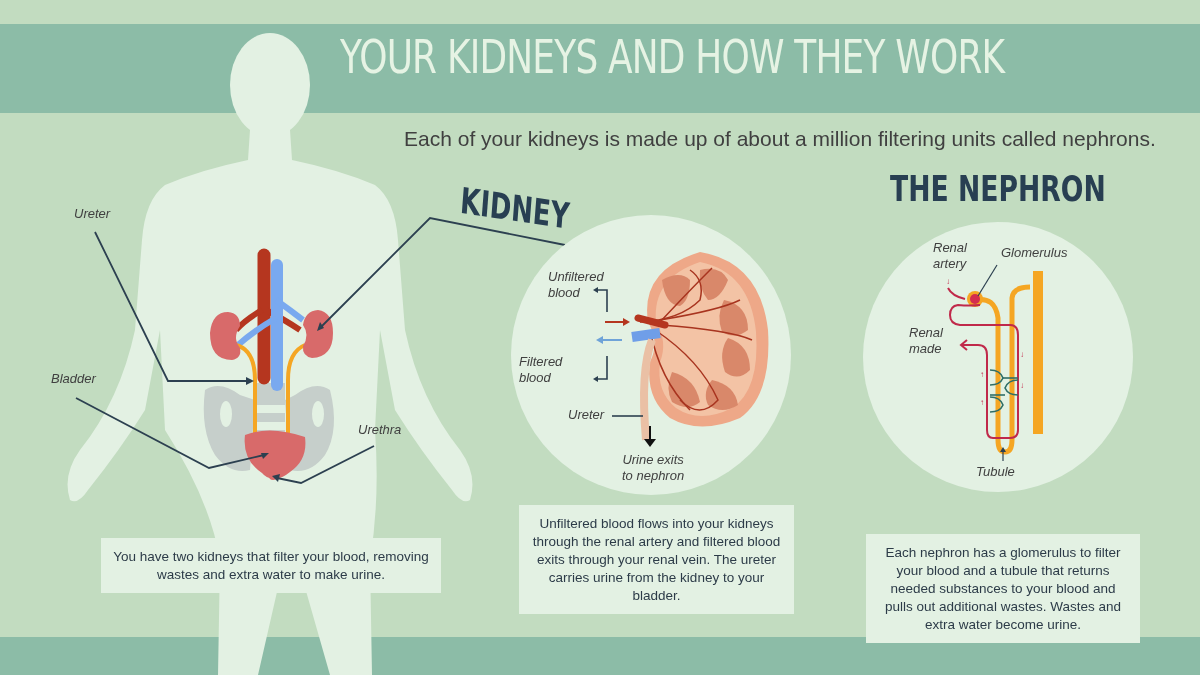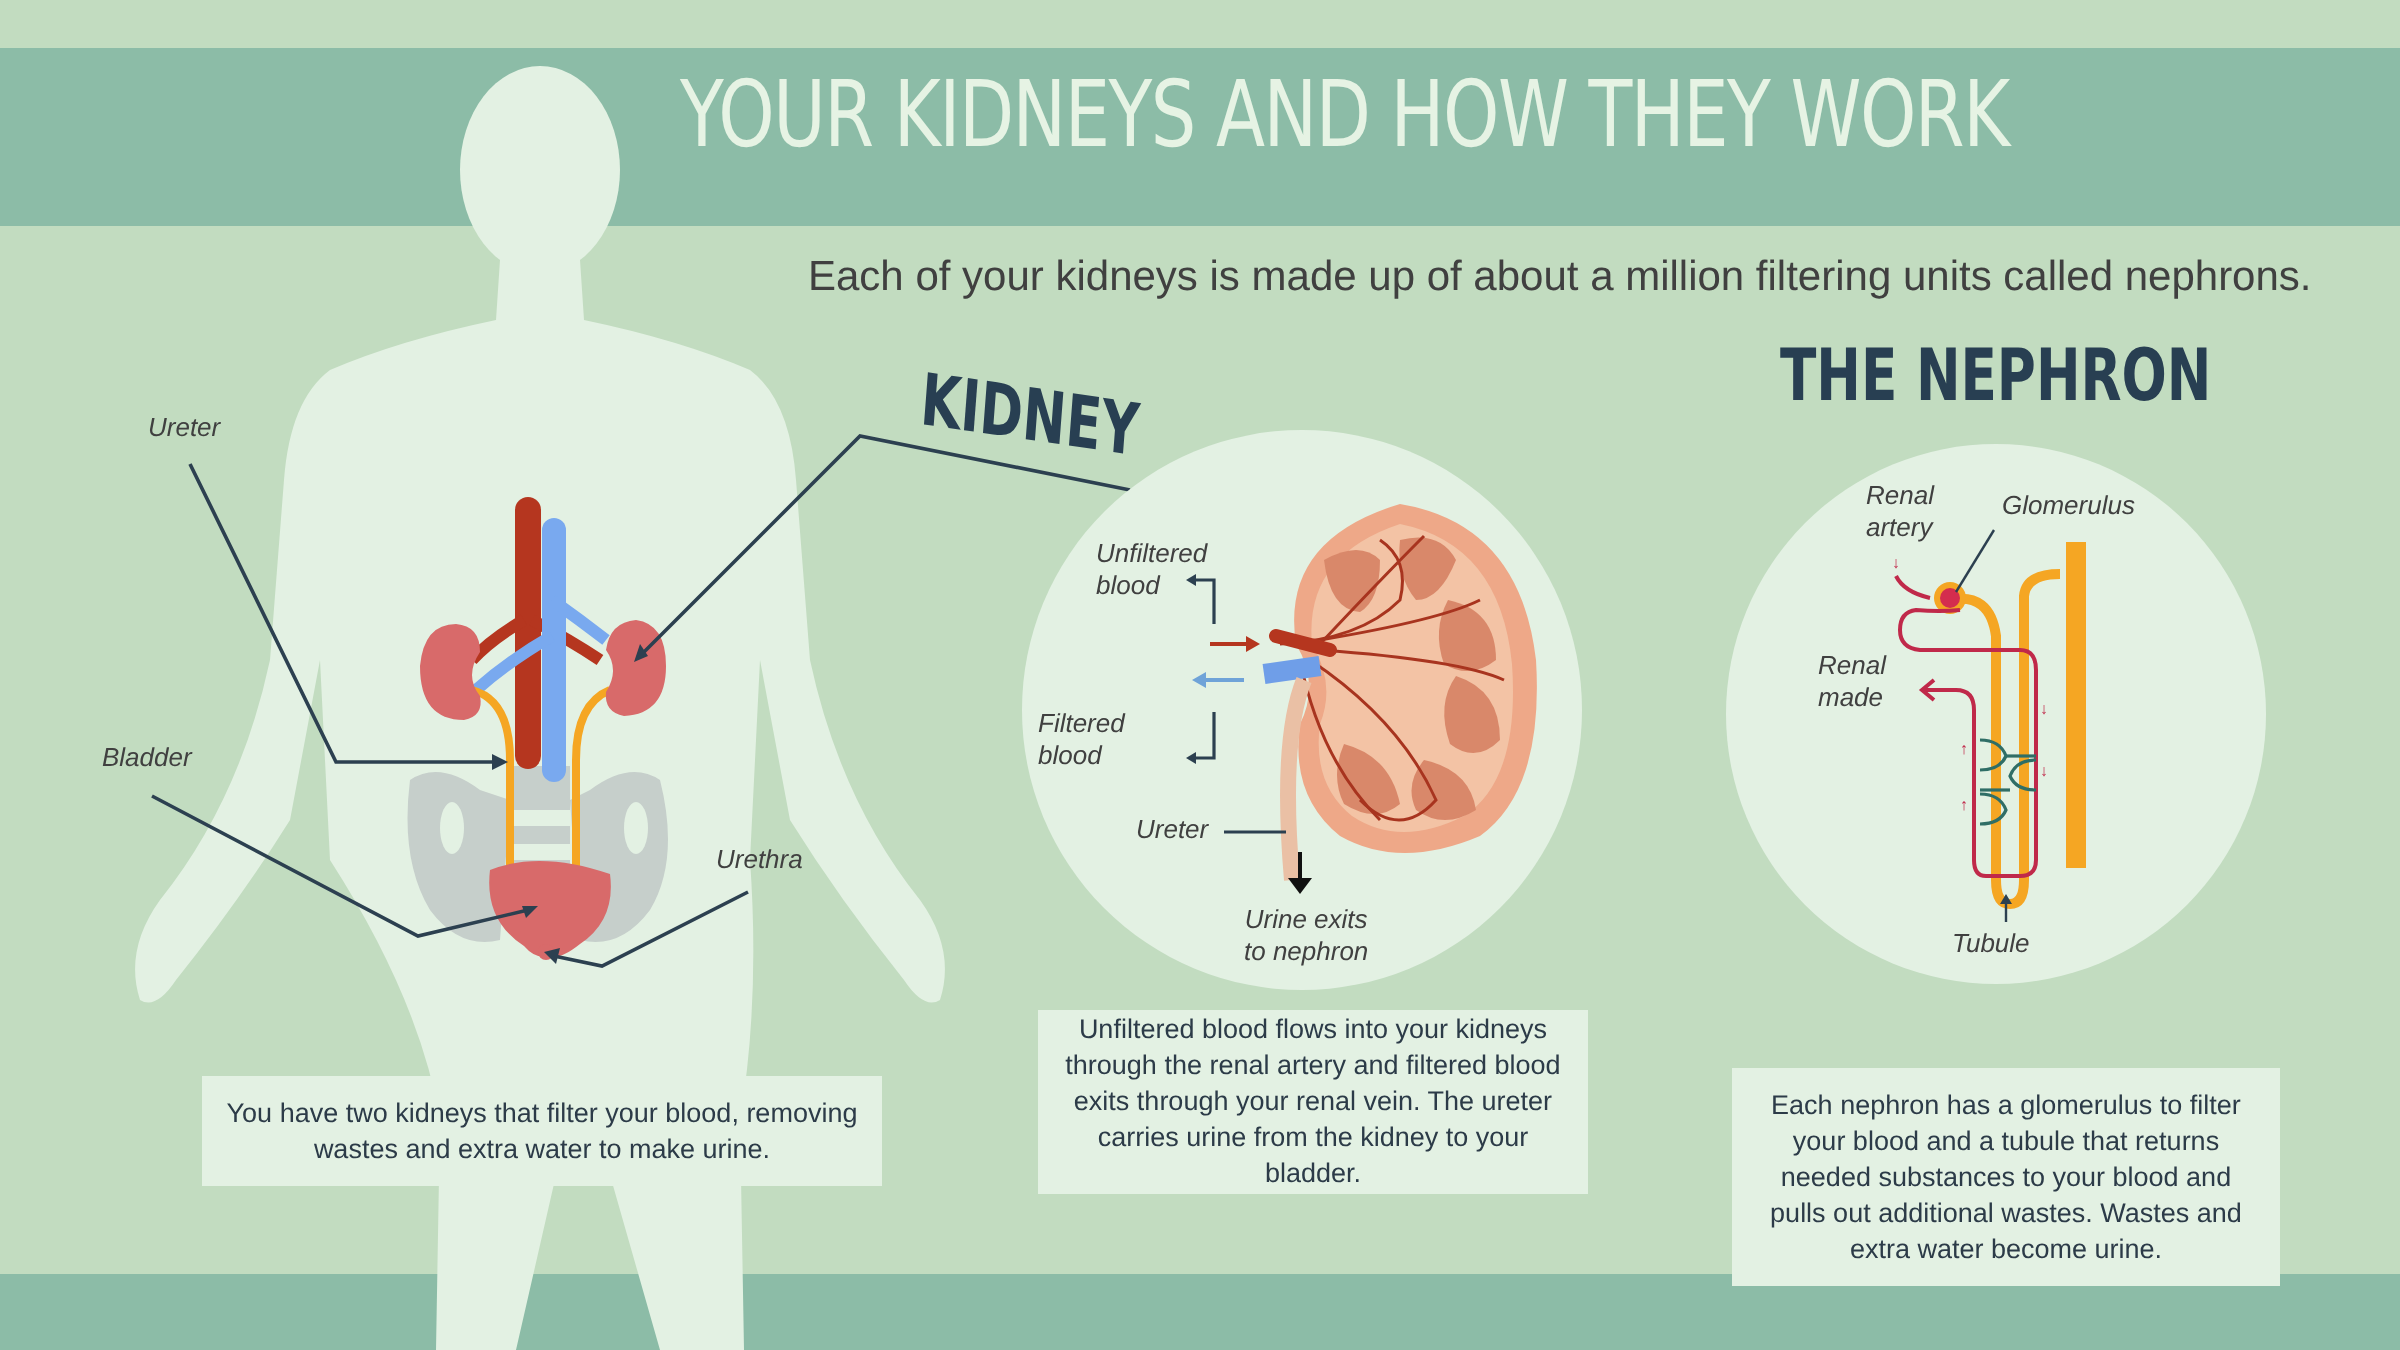--- a/index.html
+++ b/index.html
@@ -8,21 +8,21 @@
   .band-bottom { position:absolute; left:0; top:637px; width:1200px; height:38px; background:#8cbca7; }
   .title { position:absolute; left:340px; top:30px; font-family:"DejaVu Sans", sans-serif; font-size:46px; font-weight:normal; color:#e6f3e4; letter-spacing:-1px; transform:scaleX(0.78); transform-origin:left top; white-space:nowrap; }
   .subtitle { position:absolute; left:404px; top:127px; font-size:21px; color:#404040; white-space:nowrap; }
   .section-heading { position:absolute; font-family:"DejaVu Sans", sans-serif; font-weight:bold; color:#283f52; white-space:nowrap; transform-origin:left top; }
   .kidney-heading { left:462px; top:180px; font-size:36px; transform:scaleX(0.72) rotate(6deg); }
   .nephron-heading { left:890px; top:168px; font-size:36px; transform:scaleX(0.74); }
   svg.art { position:absolute; left:0; top:0; }
   .lbl { position:absolute; font-style:italic; font-size:13px; color:#404040; white-space:nowrap; line-height:16px; }
   .box { position:absolute; background:#e3f1e3; color:#2c3b48; font-size:13.5px; line-height:18px; text-align:center; display:flex; align-items:center; justify-content:center; box-sizing:border-box; padding:6px 10px; }
   .box-left { left:101px; top:538px; width:340px; height:55px; }
-  .box-mid { left:519px; top:505px; width:275px; height:92px; }
+  .box-mid { left:519px; top:505px; width:275px; height:109px; }
   .box-right { left:866px; top:534px; width:274px; height:109px; }
 </style>
 </head>
 <body>
 
 <div class="band-top"></div>
 <div class="band-bottom"></div>
 
 <svg class="art" width="1200" height="675" viewBox="0 0 1200 675">
 

